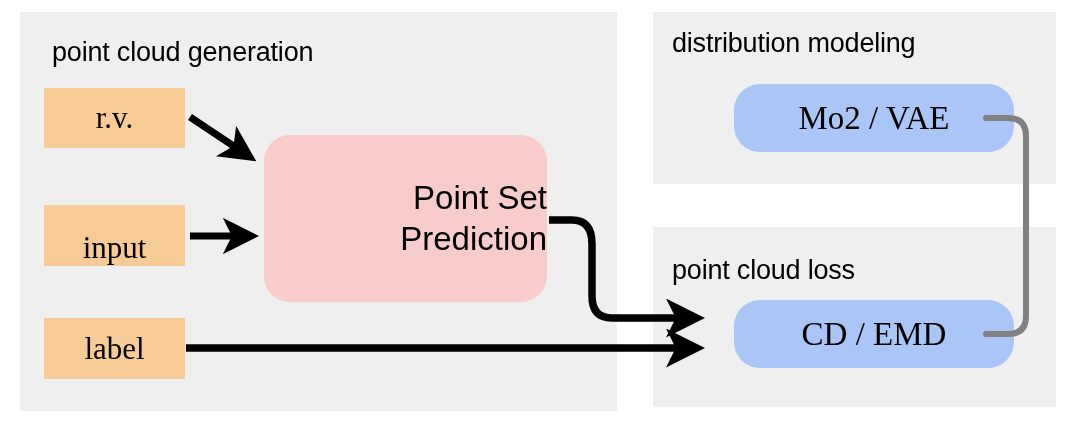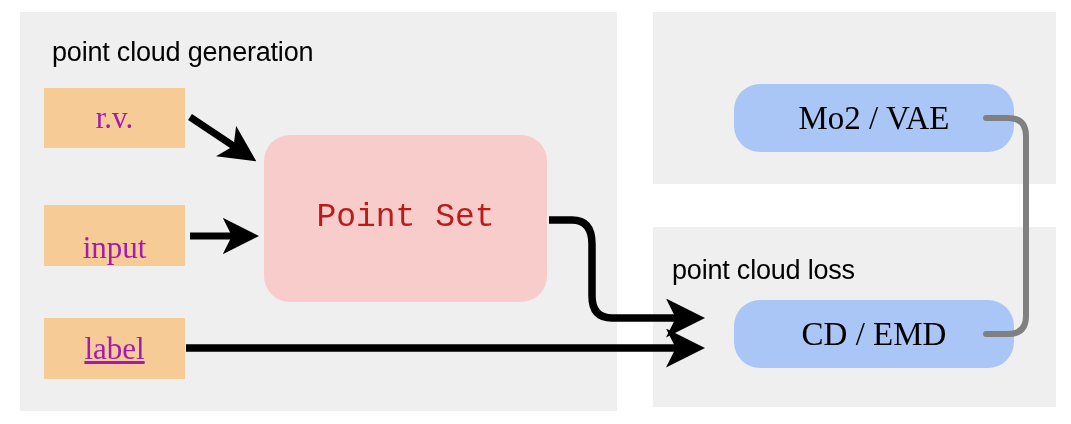--- a/index.html
+++ b/index.html
@@ -40,44 +40,44 @@
 
   
   .box-orange {
     position: absolute;
     background: #f6cb95;
     display: flex;
     align-items: center;
     justify-content: center;
     font-family: "Liberation Serif", serif;
     font-size: 31px;
-    color: #a21caf;
+    color: #000000;
     box-sizing: border-box;
   }
   #box-rv    { left: 44px; top: 88px;  width: 141px; height: 60px; }
   #box-input { left: 44px; top: 205px; width: 141px; height: 61px; align-items: flex-end; }
-  #box-label { left: 44px; top: 318px; width: 141px; height: 61px; text-decoration: underline; }
+  #box-label { left: 44px; top: 318px; width: 141px; height: 61px; }
 
   
   #box-network {
     position: absolute;
     left: 264px;
     top: 135px;
     width: 283px;
     height: 167px;
     background: #f8cccb;
     border-radius: 26px;
     display: flex;
     flex-direction: column;
-    align-items: center;
+    align-items: flex-end;
     justify-content: center;
-    font-family: Liberation Mono, monospace;
+    font-family: Liberation Sans, sans-serif;
     font-size: 33px;
     line-height: 1.23;
-    color: #b91c1c;
+    color: #000000;
     box-sizing: border-box;
   }
 
   
   .box-blue {
     position: absolute;
     background: #aac6f6;
     border-radius: 26px;
     display: flex;
     align-items: center;
@@ -104,34 +104,36 @@
 </head>
 <body>
 
 <div id="canvas">
 
   <div class="panel" id="panel-generation"></div>
   <div class="panel" id="panel-distribution"></div>
   <div class="panel" id="panel-loss"></div>
 
   <div class="panel-title" id="title-generation">point cloud generation</div>
+  <div class="panel-title" id="title-distribution">distribution modeling</div>
   <div class="panel-title" id="title-loss">point cloud loss</div>
 
   <div class="box-orange" id="box-rv">
     <span>r.v.</span>
   </div>
   <div class="box-orange" id="box-input">
     <span>input</span>
   </div>
   <div class="box-orange" id="box-label">
     <span>label</span>
   </div>
 
   <div id="box-network">
     <span>Point Set</span>
+    <span>Prediction</span>
   </div>
 
   <div class="box-blue" id="box-mo2vae">
     <span>Mo2 / VAE</span>
   </div>
   <div class="box-blue" id="box-cdemd">
     <span>CD / EMD</span>
   </div>
 
   <svg id="connectors" viewBox="0 0 1071 424">

